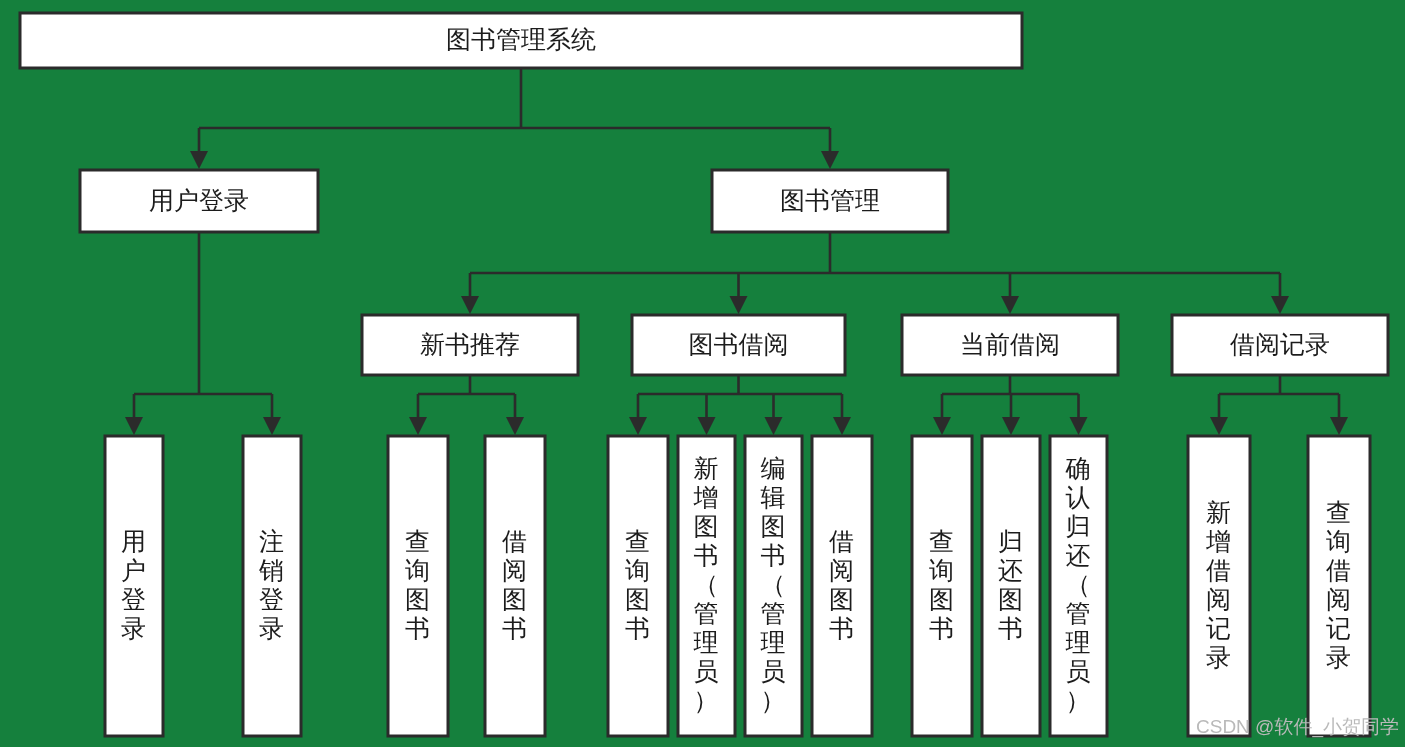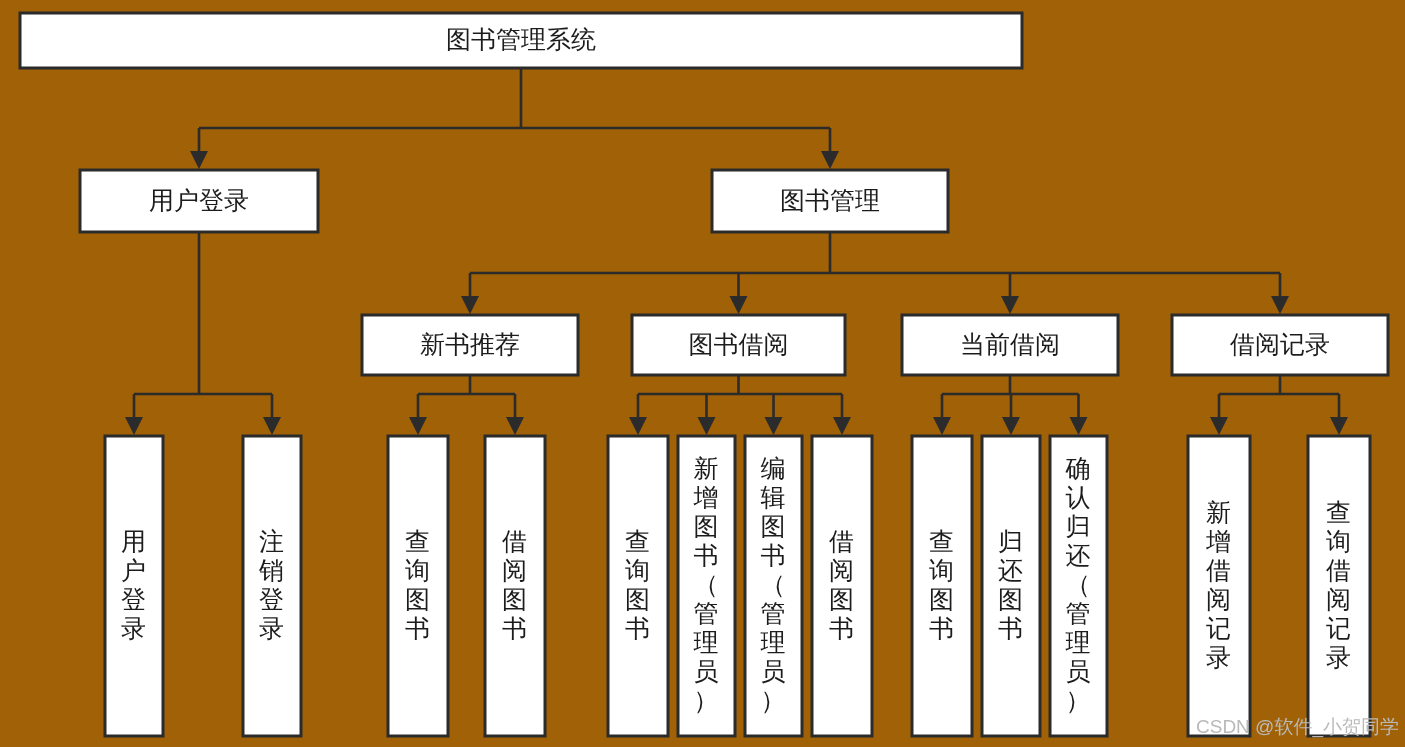--- a/index.html
+++ b/index.html
@@ -1,18 +1,18 @@
 <!DOCTYPE html>
 <html><head>
 <meta charset="utf-8">
 <style>
   html,body{margin:0;padding:0;background:#ffffff;}
   body{width:1405px;height:747px;overflow:hidden;
        font-family:"Liberation Sans","DejaVu Sans",sans-serif;}
-  #stage{position:relative;width:1405px;height:747px;background:#a16207;}
+  #stage{position:relative;width:1405px;height:747px;background:#15803d;}
   svg{position:absolute;left:0;top:0;}
   .node-rect{fill:#ffffff;stroke:#2b2b2b;stroke-width:3;}
   .node-text{fill:#1c1c1c;font-family:"Liberation Sans","DejaVu Sans",sans-serif;
              font-size:25px;text-anchor:middle;dominant-baseline:middle;}
   .leaf-text{font-size:25px;letter-spacing:1px;}
   .edge{stroke:#2b2b2b;stroke-width:2.6;fill:none;}
   .arrow-head{fill:#2b2b2b;stroke:none;}
   .watermark{fill:#b9b9b9;font-size:19px;
              font-family:"Liberation Sans","DejaVu Sans",sans-serif;}
 </style>

